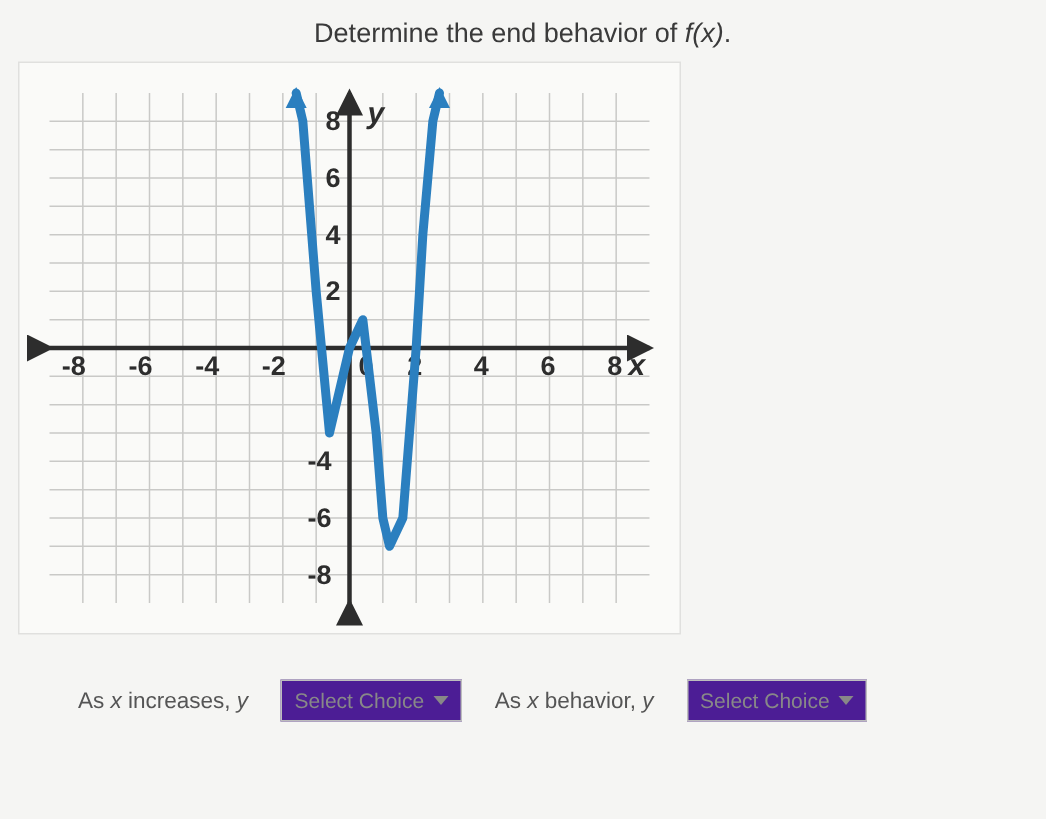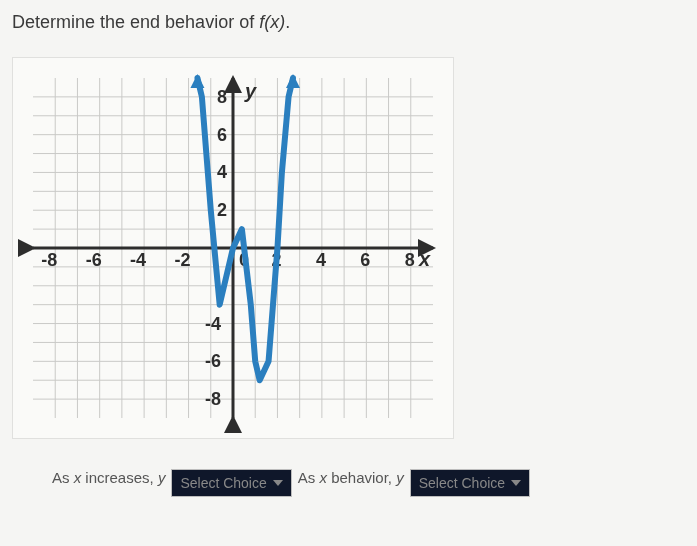--- a/index.html
+++ b/index.html
@@ -7,49 +7,51 @@
     padding: 12px;
     font-family: Arial, Helvetica, sans-serif;
     background: #f5f5f3;
     color: #333;
     width: 697px;
     box-sizing: border-box;
   }
   .question {
     font-size: 18px;
     color: #3a3a3a;
-    margin-bottom: 24px;
+    margin-bottom: 8px;
+    text-align: center;
   }
   .question .fx {
     font-style: italic;
   }
   .chart-area {
     width: 440px;
     height: 380px;
     position: relative;
     background: #fafaf8;
     border: 1px solid #e0e0de;
     margin-bottom: 30px;
   }
   .answer-row {
     display: flex;
-    gap: 6px;
+    align-items: center;
+    gap: 22px;
     font-size: 15px;
     color: #555;
     padding-left: 40px;
     flex-wrap: wrap;
   }
   .answer-row .xlabel {
     font-style: italic;
   }
   .select-box {
     display: inline-flex;
     align-items: center;
     border: 1px solid #bdbdbd;
-    background: #0f172a;
+    background: #4c1d95;
     color: #888;
     padding: 4px 8px;
     height: 28px;
     box-sizing: border-box;
     font-size: 14px;
     gap: 6px;
     cursor: pointer;
   }
   .chev {
     width: 0;

